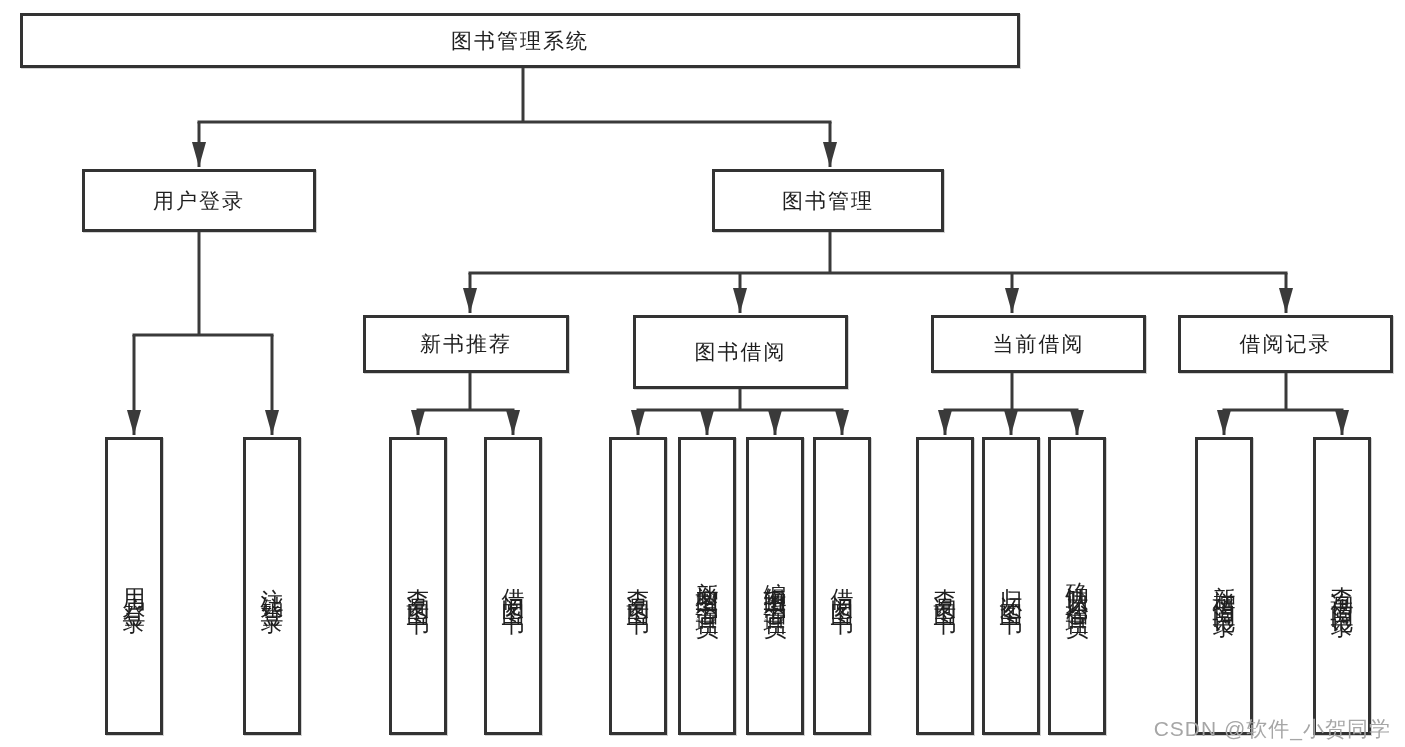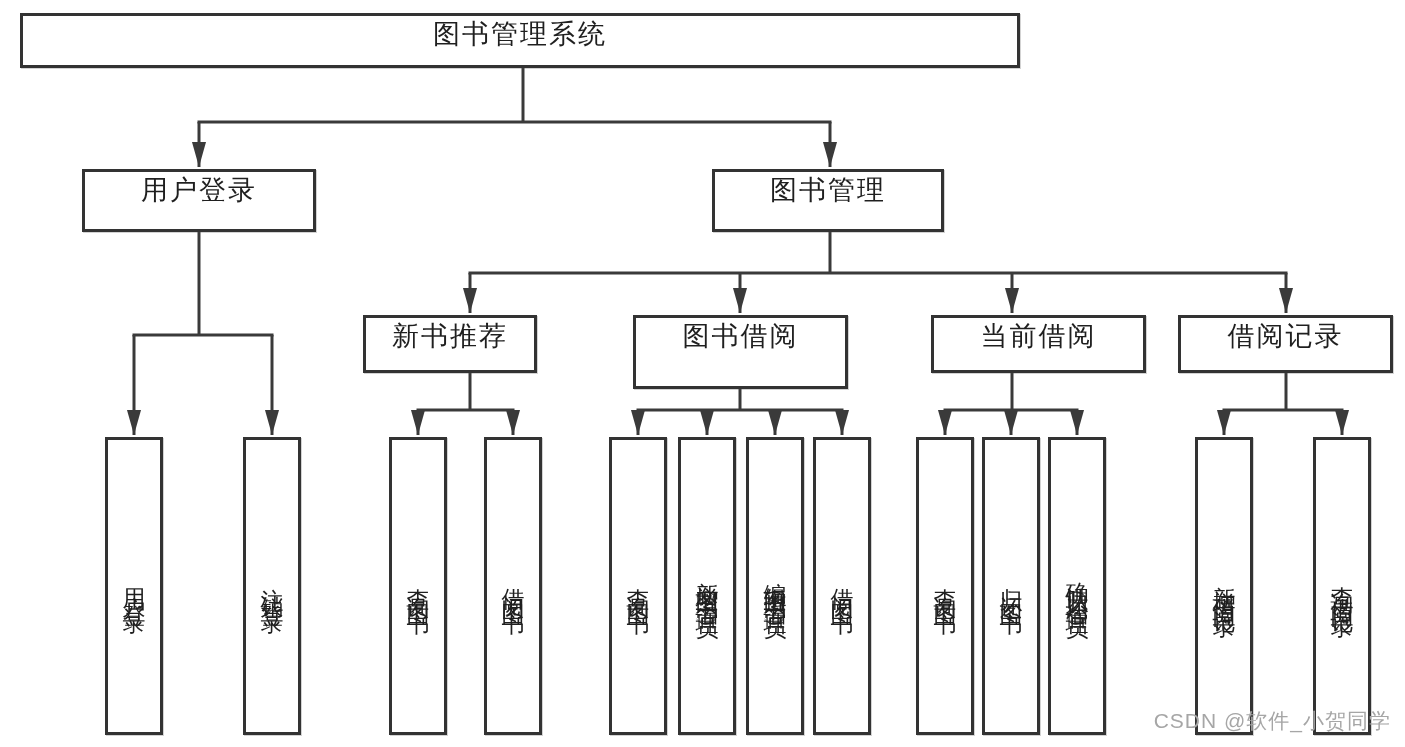--- a/index.html
+++ b/index.html
@@ -20,23 +20,24 @@
     left: 0; top: 0;
     width: 1405px;
     height: 747px;
   }
   .hbox {
     position: absolute;
     box-sizing: border-box;
     border: 3px solid #333333;
     background: #ffffff;
     display: flex;
+    align-items: center;
     justify-content: center;
     color: #1f1f1f;
-    font-size: 27px;
+    font-size: 21px;
     letter-spacing: 2px;
     white-space: nowrap;
     box-shadow: 1px 1px 0 rgba(80,80,80,0.25);
   }
   .vbox {
     position: absolute;
     box-sizing: border-box;
     border: 3px solid #333333;
     background: #ffffff;
     width: 58px;
@@ -52,21 +53,21 @@
     writing-mode: vertical-rl;
     text-orientation: mixed;
     font-size: 23px;
     letter-spacing: 8px;
     line-height: 1;
     white-space: nowrap;
   }
   .watermark {
     position: absolute;
     right: 14px;
-    bottom: 12px;
+    bottom: 4px;
     font-size: 21px;
     color: #a6a6a6;
     letter-spacing: 1px;
     z-index: 5;
     white-space: nowrap;
   }
 </style>
 </head>
 <body>
 
@@ -126,21 +127,21 @@
     <span>图书管理系统</span>
   </div>
 
   <div class="hbox" style="left:82px; top:169px; width:234px; height:63px;">
     <span>用户登录</span>
   </div>
   <div class="hbox" style="left:712px; top:169px; width:232px; height:63px;">
     <span>图书管理</span>
   </div>
 
-  <div class="hbox" style="left:363px; top:315px; width:174px; height:58px;">
+  <div class="hbox" style="left:363px; top:315px; width:206px; height:58px;">
     <span>新书推荐</span>
   </div>
   <div class="hbox" style="left:633px; top:315px; width:215px; height:74px;">
     <span>图书借阅</span>
   </div>
   <div class="hbox" style="left:931px; top:315px; width:215px; height:58px;">
     <span>当前借阅</span>
   </div>
   <div class="hbox" style="left:1178px; top:315px; width:215px; height:58px;">
     <span>借阅记录</span>

